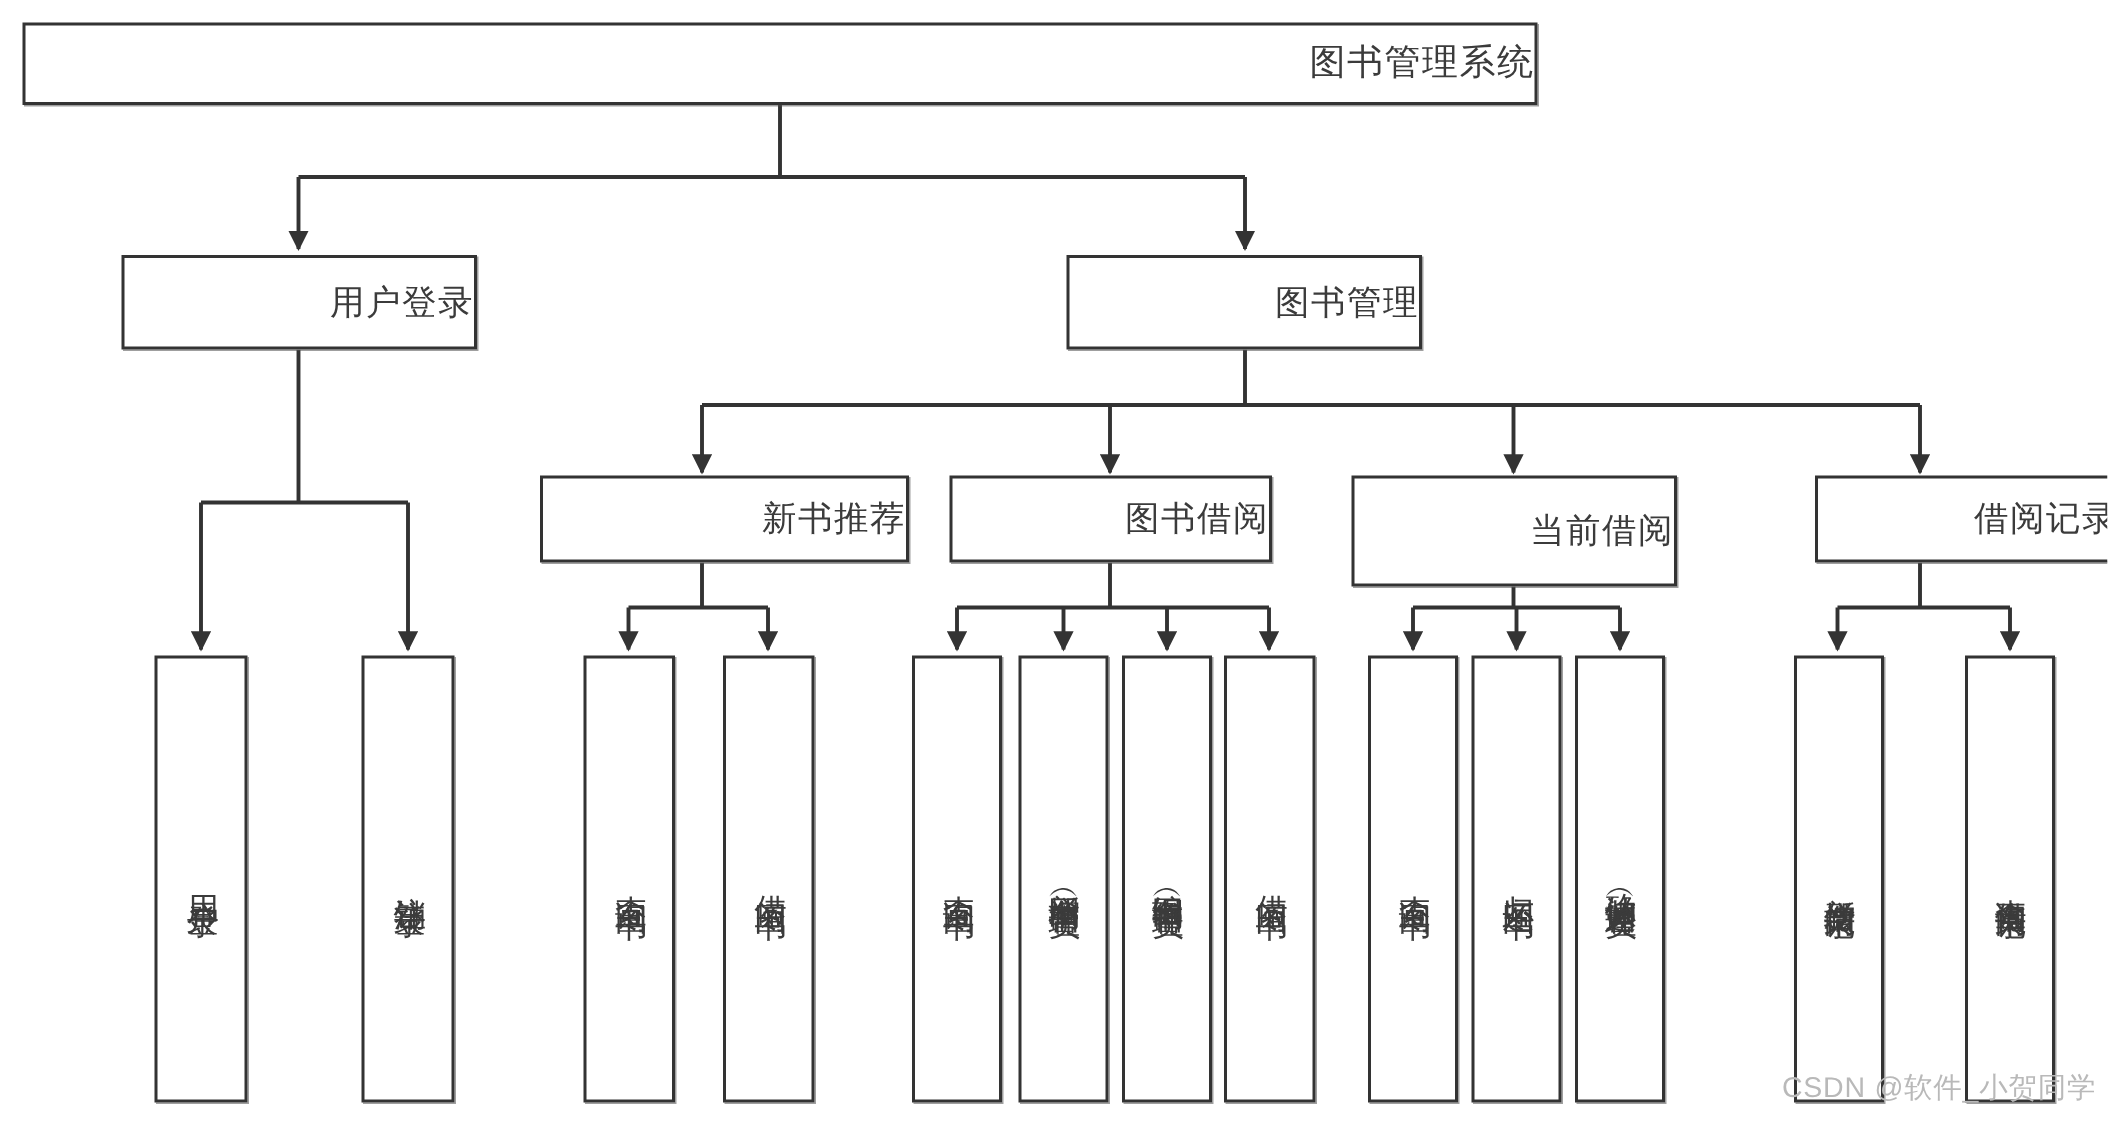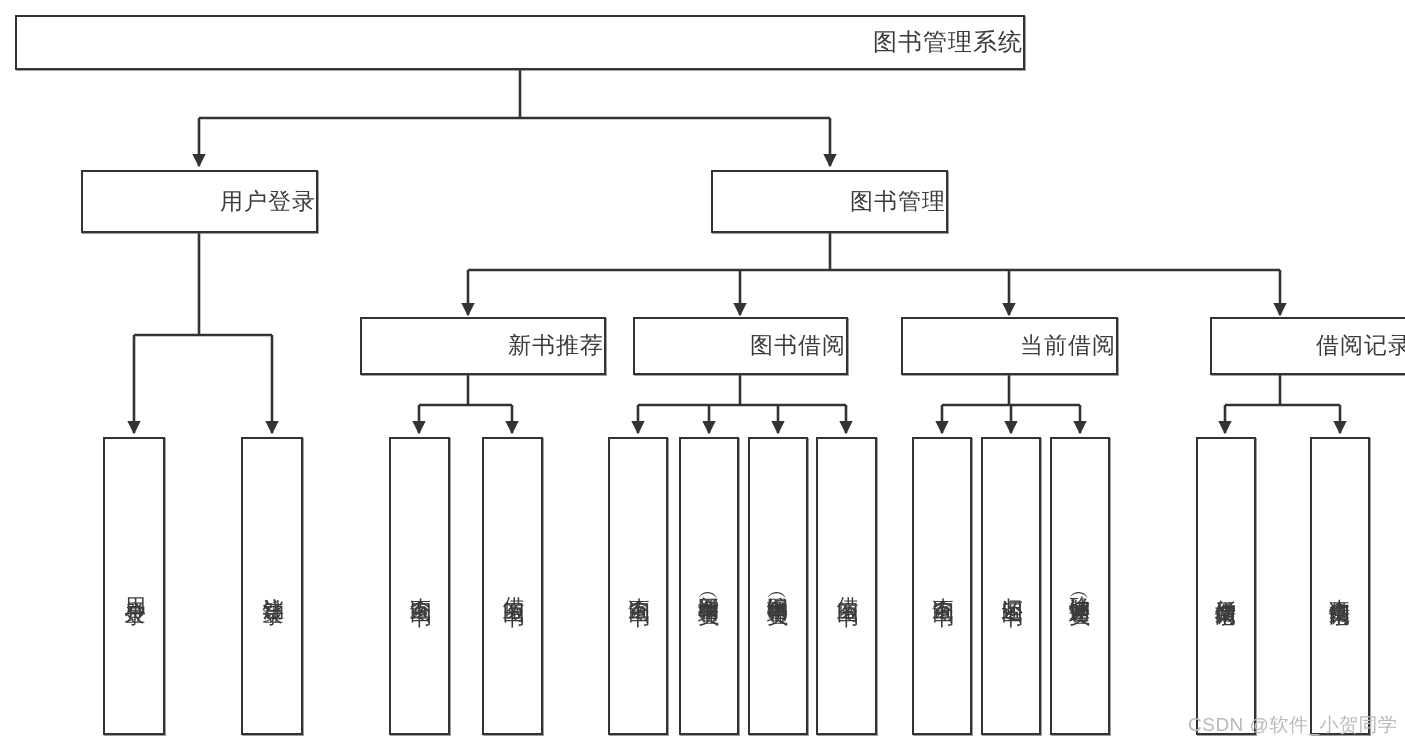--- a/index.html
+++ b/index.html
@@ -152,21 +152,21 @@
   </div>
 
   <div class="node horiz" style="left:360px; top:317px; width:246px; height:58px;">
     <span class="node-label">新书推荐</span>
   </div>
 
   <div class="node horiz" style="left:633px; top:317px; width:215px; height:58px;">
     <span class="node-label">图书借阅</span>
   </div>
 
-  <div class="node horiz" style="left:901px; top:317px; width:217px; height:58px;">
+  <div class="node horiz" style="left:901px; top:317px; width:217px; height:74px;">
     <span class="node-label">当前借阅</span>
   </div>
 
   <div class="node horiz" style="left:1172px; top:317px; width:204px; height:58px;margin-left:38px;">
     <span class="node-label">借阅记录</span>
   </div>
 
   <div class="node vert" style="left:103px; top:437px; width:62px; height:298px;">
     <span class="node-label">用户登录</span>
   </div>

